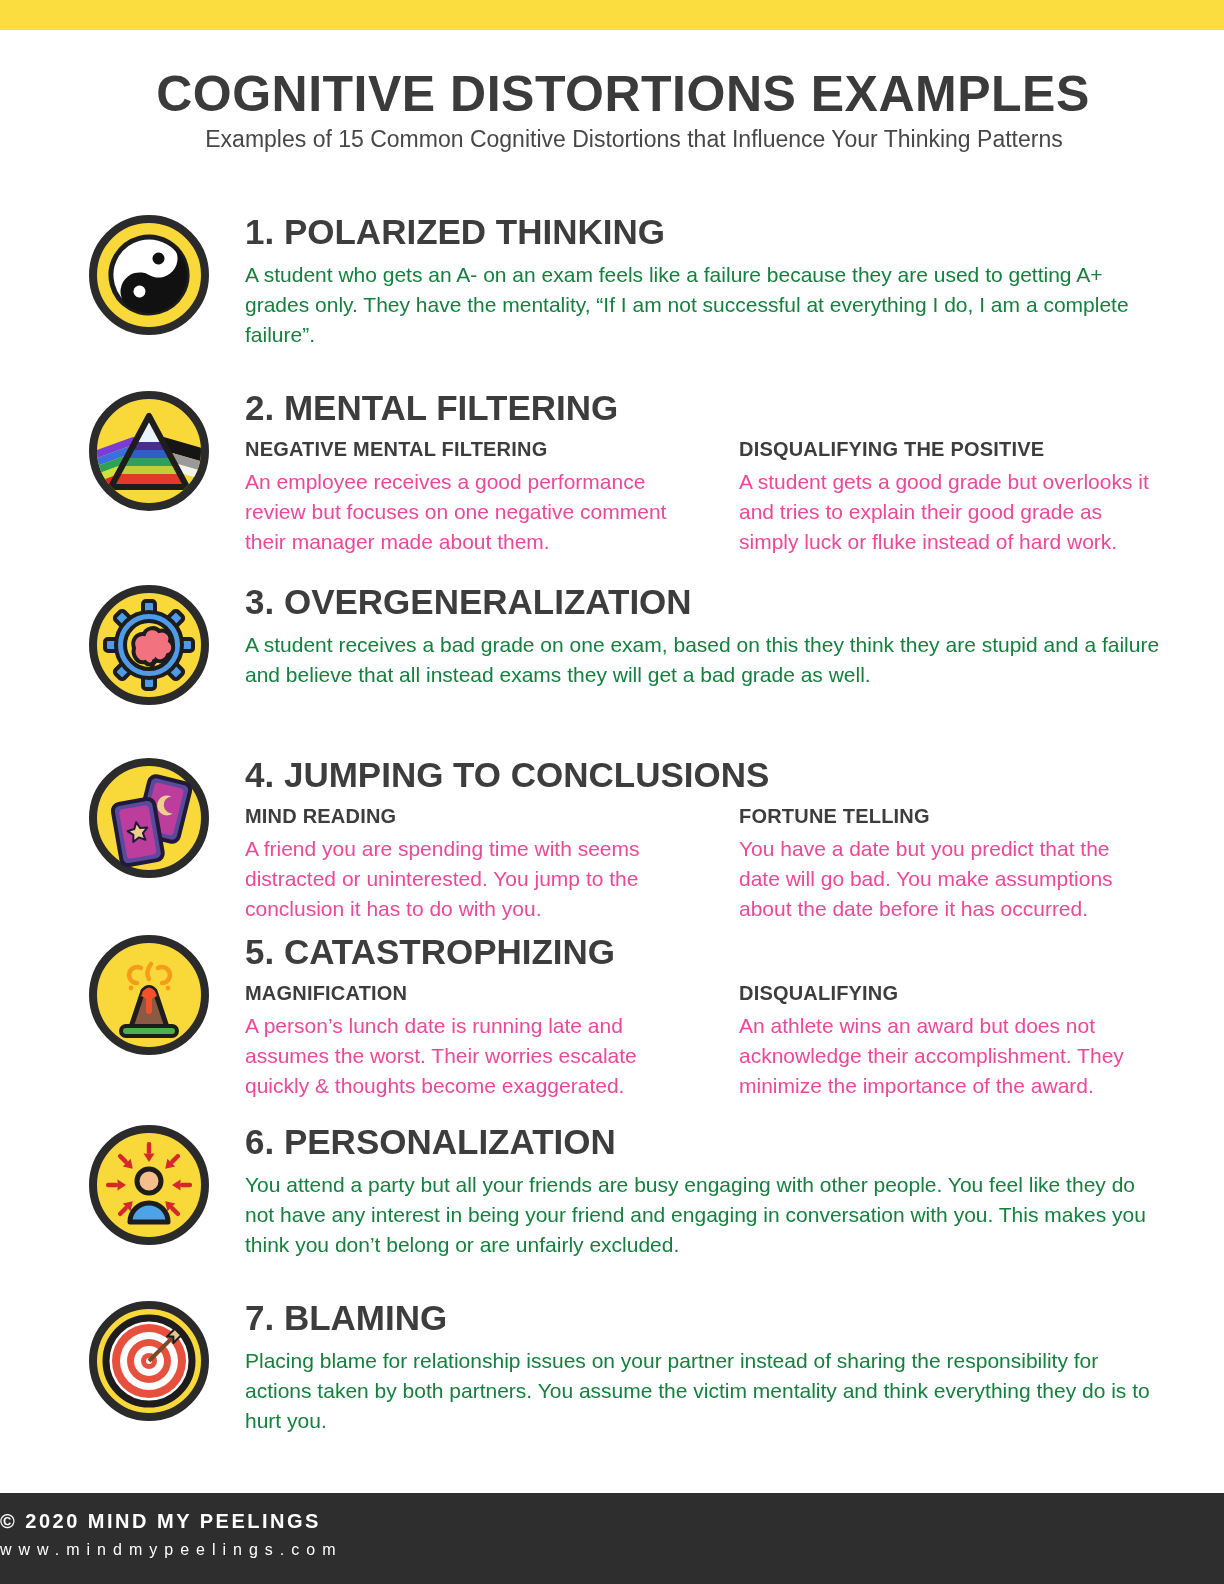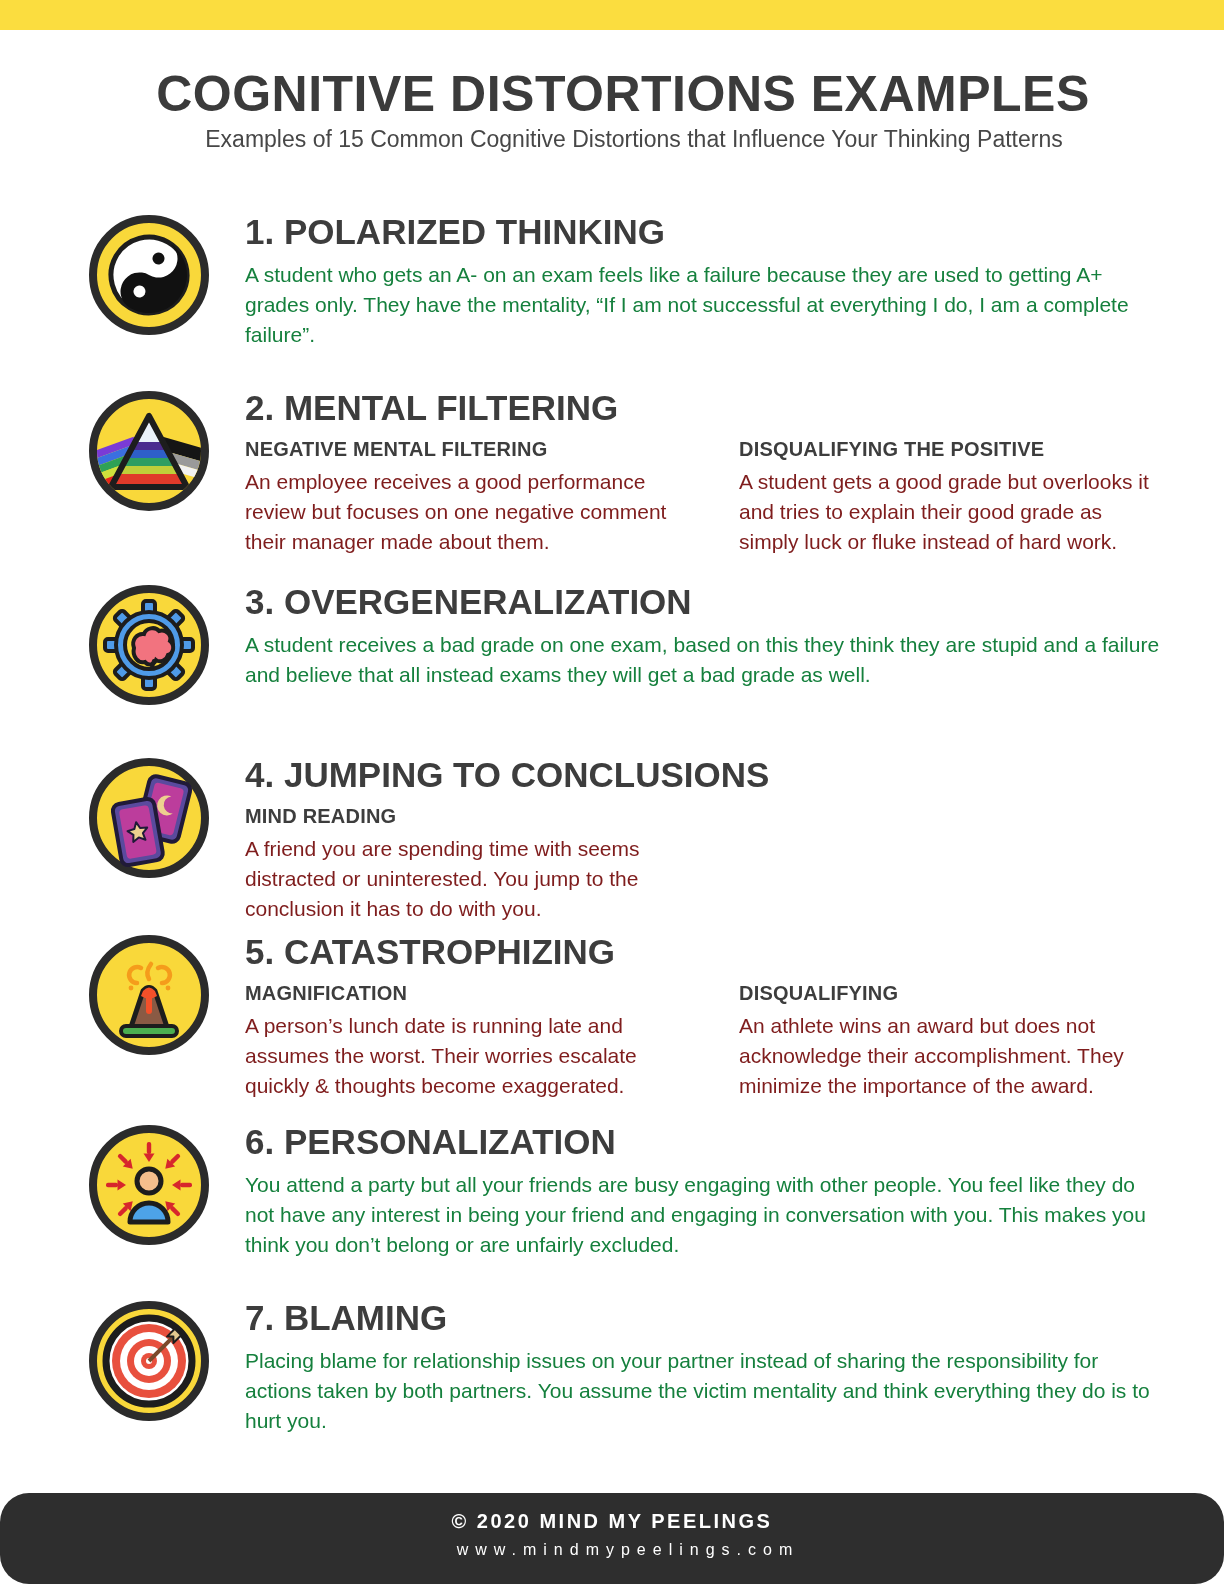--- a/index.html
+++ b/index.html
@@ -16,29 +16,27 @@
   .section{position:absolute;left:88px;width:1076px;display:flex;align-items:flex-start;}
   .icon-wrap{flex:0 0 122px;width:122px;height:122px;}
   .icon-svg{display:block;width:122px;height:122px;}
   .content{margin-left:35px;flex:1;min-width:0;}
   .sec-title{margin:-2px 0 8px 0;font-size:35px;font-weight:700;color:#3D3D3D;letter-spacing:0;line-height:40px;}
   .body-text{margin:0;font-size:21px;line-height:30px;color:#15803d;max-width:915px;}
   .cols{display:flex;}
   .col-left{width:445px;margin-right:49px;flex:0 0 445px;}
   .col-right{width:415px;flex:0 0 415px;}
   .col-heading{margin:2px 0 6px 0;font-size:20px;font-weight:700;color:#3D3D3D;letter-spacing:0.2px;}
-  .col-body{margin:0;font-size:21px;line-height:30px;color:#7f1d1d;}
+  .col-body{margin:0;font-size:21px;line-height:30px;color:#ec4899;}
   .s1{top:214px;} .s2{top:390px;} .s3{top:584px;} .s4{top:757px;} .s5{top:934px;} .s6{top:1124px;} .s7{top:1300px;}
   .footer{
     position:absolute;left:0;top:1493px;width:100%;height:91px;background:#2E2E2E;color:#ffffff;
-    text-align:center;
-    border-radius:29px;
   }
   .footer-copyright{margin:17px 0 0 0;font-size:20px;font-weight:700;letter-spacing:2.5px;}
-  .footer-site{margin:8px 0 0 0;font-size:16px;font-weight:400;letter-spacing:7px;padding-left:32px;}
+  .footer-site{margin:8px 0 0 0;font-size:16px;font-weight:400;letter-spacing:7px;}
 </style>
 </head>
 <body>
 
 <div class="page">
 
   <div class="topbar"></div>
 
   <div class="header">
     <h1 class="main-title">COGNITIVE DISTORTIONS EXAMPLES</h1>
@@ -157,20 +155,24 @@
         </g>
       </svg>
     </div>
     <div class="content">
       <h2 class="sec-title">4. JUMPING TO CONCLUSIONS</h2>
       <div class="cols">
         <div class="col-left">
           <h3 class="col-heading">MIND READING</h3>
           <p class="col-body">A friend you are spending time with seems distracted or uninterested. You jump to the conclusion it has to do with you.</p>
         </div>
+        <div class="col-right">
+          <h3 class="col-heading">FORTUNE TELLING</h3>
+          <p class="col-body">You have a date but you predict that the date will go bad. You make assumptions about the date before it has occurred.</p>
+        </div>
       </div>
     </div>
   </div>
 
   <div class="section s5">
     <div class="icon-wrap">
       <svg class="icon-svg" viewBox="0 0 122 122" aria-hidden="true">
         <circle cx="61" cy="61" r="56" fill="#F9D83A" stroke="#2B2B2B" stroke-width="8"></circle>
         <g fill="none" stroke="#F59C1B" stroke-width="4.5" stroke-linecap="round">
           <path d="M61,45 c-3,-5 -1,-11 2,-15"></path>

